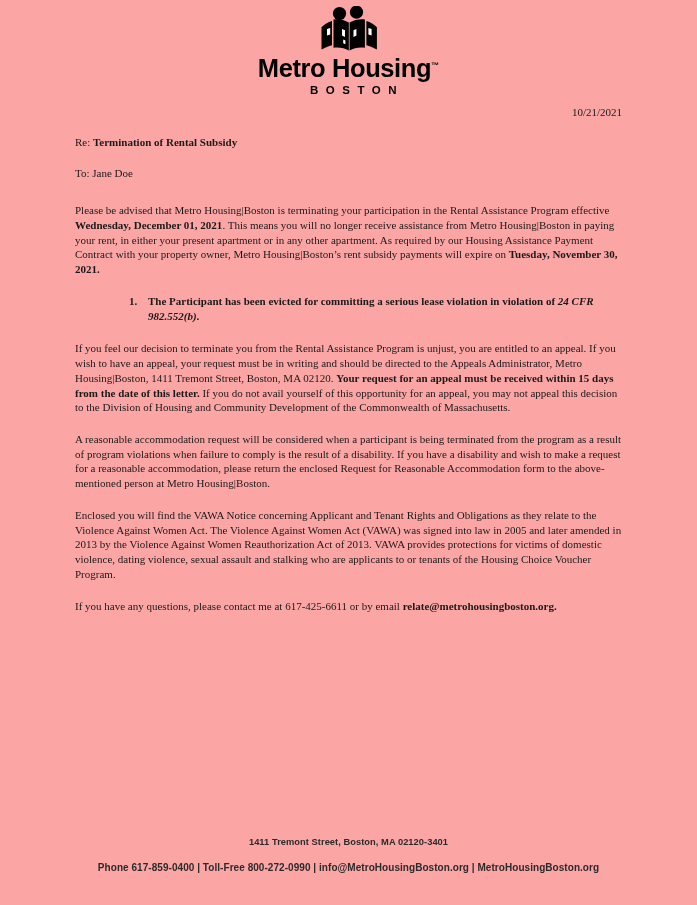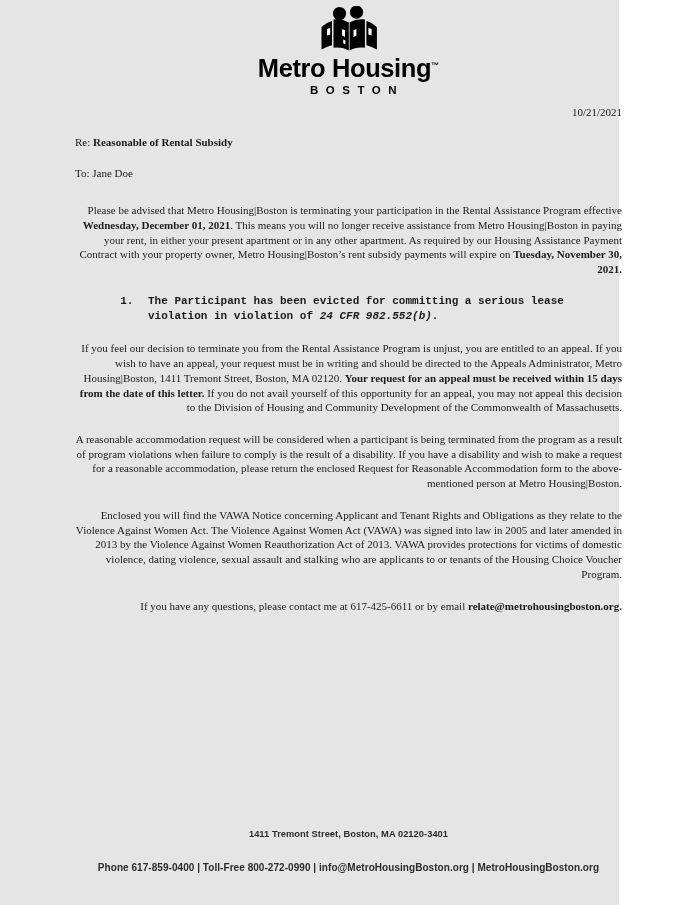--- a/index.html
+++ b/index.html
@@ -11,23 +11,23 @@
     width: 697px;
     height: 905px;
     position: relative;
     font-family: "Liberation Serif", "DejaVu Serif", serif;
     color: #1a1a1a;
     overflow: hidden;
   }
 
   .page {
     position: relative;
-    width: 619px;
+    width: 697px;
     height: 905px;
-    background: #e5e5e5;
+    background: #fca5a5;
   }
 
   
   .letterhead {
     position: absolute;
     top: 6px;
     left: 0;
     width: 697px;
     text-align: center;
   }
@@ -82,30 +82,29 @@
     margin-bottom: 24px;
     line-height: 1.32;
   }
   .addr-line { display: block; }
 
   .subject-line { margin-bottom: 17px; }
   .salutation { margin-bottom: 22px; }
 
   p.para {
     margin: 0 0 17px 0;
-    text-align: right;
+    text-align: left;
   }
   .b { font-weight: bold; }
   .bi { font-weight: bold; font-style: italic; }
 
   ol.reasons {
     margin: 0 0 18px 0;
     padding-left: 65px;
     list-style-position: outside;
-    font-family: Liberation Mono, monospace;
   }
   ol.reasons li {
     font-weight: bold;
     padding-left: 8px;
     margin-bottom: 2px;
     line-height: 1.34;
   }
 
   
   .footer {
@@ -114,21 +113,21 @@
     bottom: 32px;
     width: 697px;
     text-align: center;
     font-family: "Liberation Sans", "DejaVu Sans", sans-serif;
     font-weight: bold;
     color: #2b2b2b;
   }
   .footer-addr {
     font-size: 9.3px;
     letter-spacing: 0.05px;
-    margin-bottom: 23px;
+    margin-bottom: 15px;
   }
   .footer-contact {
     font-size: 10px;
     letter-spacing: 0.05px;
   }
 </style>
 </head>
 <body>
 
 <div class="page">
@@ -149,21 +148,21 @@
     </svg>
     <div class="wordmark"><span>Metro Housing</span><span class="tm">™</span></div>
     <div class="sub-wordmark">BOSTON</div>
   </div>
 
   <div class="letter-body">
 
     <div class="date-line">10/21/2021</div>
 
 
-    <div class="subject-line"><span>Re:  </span><span class="b">Reasonable of Rental Subsidy</span></div>
+    <div class="subject-line"><span>Re:  </span><span class="b">Termination of Rental Subsidy</span></div>
 
     <div class="salutation">To: Jane Doe</div>
 
     <p class="para"><span>Please be advised that Metro Housing|Boston is terminating your participation in the Rental Assistance Program effective </span><span class="b">Wednesday, December 01, 2021</span><span>.  This means you will no longer receive assistance from Metro Housing|Boston in paying your rent, in either your present apartment or in any other apartment.  As required by our Housing Assistance Payment Contract with your property owner, Metro Housing|Boston’s rent subsidy payments will expire on </span><span class="b">Tuesday, November 30, 2021.</span></p>
 
 
     <ol class="reasons">
       <li><span>The Participant has been evicted for committing a serious lease violation in violation of </span><span class="bi">24 CFR 982.552(b)</span><span>.</span></li>
     </ol>
 

